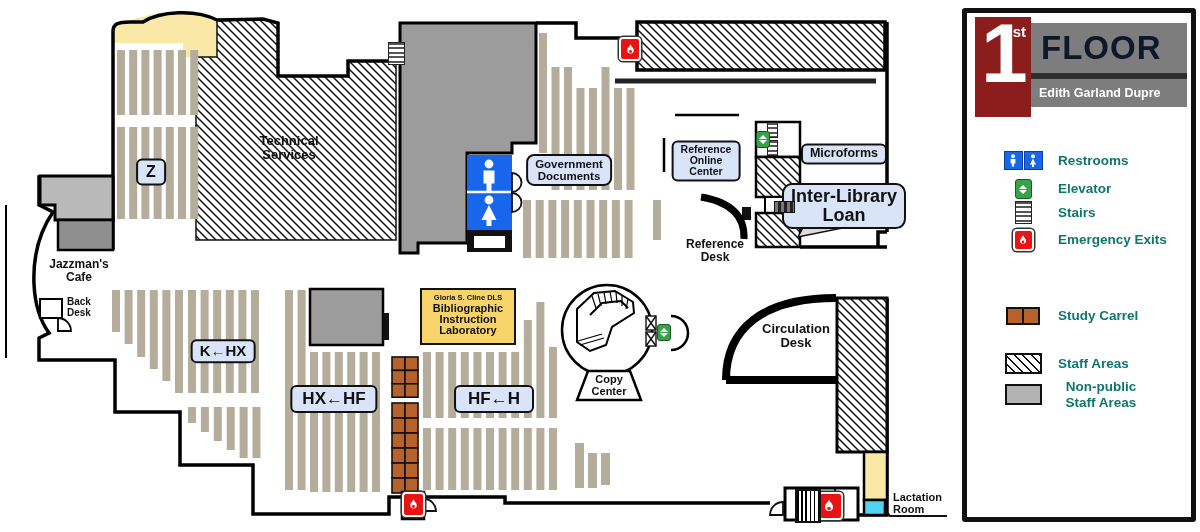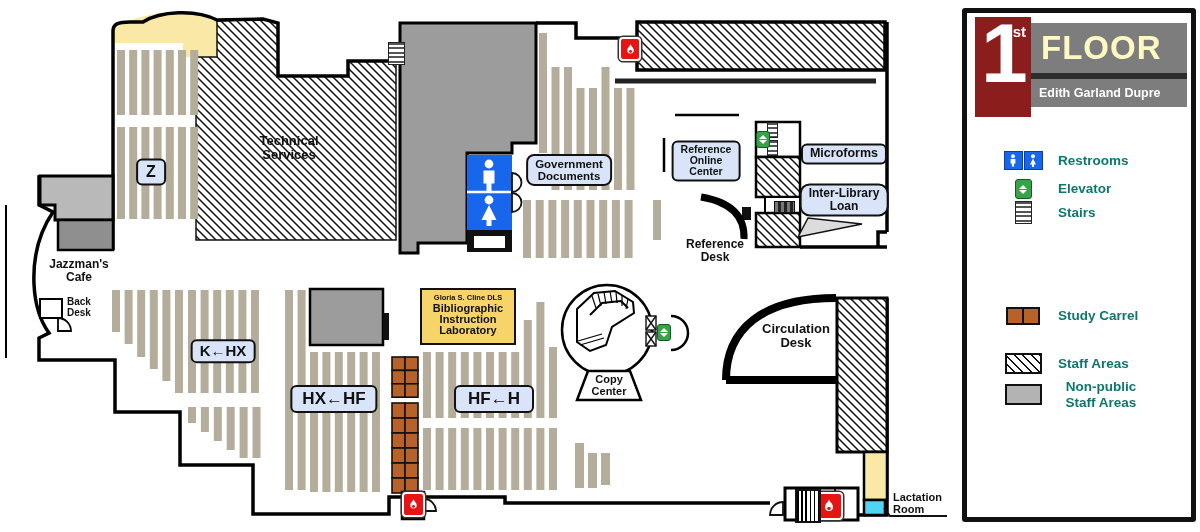--- a/index.html
+++ b/index.html
@@ -27,21 +27,21 @@
   .st-h{position:absolute;background:repeating-linear-gradient(180deg,#555 0 2px,#fff 2px 4.4px);
         border:1.5px solid #222;z-index:5;}
   .st-v{position:absolute;background:repeating-linear-gradient(90deg,#000 0 1.6px,#fff 1.6px 4.2px);
         border:2px solid #111;z-index:7;}
   .st-dark{position:absolute;background:repeating-linear-gradient(90deg,#777 0 3px,#222 3px 6px);
         border:1.5px solid #111;z-index:7;}
   
   #legend{position:absolute;left:962px;top:8px;width:234px;height:514px;background:#fff;
           border:5px solid #111;border-radius:3px;box-sizing:border-box;z-index:8;}
   .hdr-band1{position:absolute;left:62px;top:10px;width:158px;height:50px;background:#7D7D7D;
-          color:#fef9c3;font-weight:bold;font-size:33px;line-height:50px;padding-left:12px;
+          color:#0f172a;font-weight:bold;font-size:33px;line-height:50px;padding-left:12px;
           box-sizing:border-box;letter-spacing:1px;}
   .hdr-div{position:absolute;left:62px;top:60px;width:158px;height:6px;background:#2e2e2e;}
   .hdr-band2{position:absolute;left:62px;top:66px;width:158px;height:28px;background:#7D7D7D;
           color:#fff;font-weight:bold;font-size:12.5px;line-height:28px;padding-left:10px;
           box-sizing:border-box;}
   .hdr-red{position:absolute;left:8px;top:4px;width:56px;height:100px;background:#8B1D1D;
           color:#fff;z-index:2;}
   .hdr-one{position:absolute;left:6px;top:-12px;font-size:84px;font-weight:bold;}
   .hdr-st{position:absolute;right:5px;top:6px;font-size:15px;font-weight:bold;}
   .leg-item{position:absolute;left:34px;display:flex;align-items:center;gap:13px;z-index:3;}
@@ -289,21 +289,21 @@
   <div class="tag" style="left:151px;top:172px;font-size:16px;padding:3px 8px;">Z</div>
   <div class="tag" style="left:223px;top:351px;font-size:15px;">K←HX</div>
   <div class="tag" style="left:334px;top:399px;font-size:17px;padding:3px 10px;">HX←HF</div>
   <div class="tag" style="left:494px;top:399px;font-size:17px;padding:3px 12px;">HF←H</div>
   <div class="tag" style="left:569px;top:170px;font-size:11.5px;border-radius:8px;">Government
 Documents</div>
   <div class="tag" style="left:706px;top:161px;font-size:10.5px;">Reference
 Online
 Center</div>
   <div class="tag" style="left:844px;top:154px;font-size:12.5px;">Microforms</div>
-  <div class="tag" style="left:844px;top:200px;font-size:12px;border-radius:10px;">Inter-Library
+  <div class="tag" style="left:844px;top:206px;font-size:18px;border-radius:10px;">Inter-Library
 Loan</div>
   <div class="mlbl" style="left:715px;top:251px;font-size:12px;">Reference
 Desk</div>
   <div class="mlbl" style="left:796px;top:336px;font-size:13px;">Circulation
 Desk</div>
   <div class="mlbl" style="left:609px;top:386px;font-size:11px;">Copy
 Center</div>
   <div class="mlbl" style="left:893px;top:504px;font-size:11px;text-align:left;transform:translate(0,-50%);">Lactation
 Room</div>
 
@@ -387,20 +387,31 @@
       <div class="leg-label">Elevator</div>
     </div>
 
     <div class="leg-item" style="top:188px;">
       <div class="leg-icon">
           <div class="st-h" style="position:static;width:15px;height:21px;"></div>
         </div>
       <div class="leg-label">Stairs</div>
     </div>
 
+    <div class="leg-item" style="top:216px;">
+      <div class="leg-icon">
+          <div class="fire" style="position:static;width:17px;height:18px;">
+        <svg width="12" height="14" viewBox="0 0 16 16">
+              <path d="M8,1.5 C9,4.5 12,5.5 12,9 a4,4 0 0 1 -8,0 C4,5.5 7,4.5 8,1.5 Z" fill="#fff"></path>
+              <circle cx="8" cy="10.5" r="1.8" fill="#E81313"></circle>
+            </svg>
+      </div>
+        </div>
+      <div class="leg-label">Emergency Exits</div>
+    </div>
 
 
     <div class="leg-item" style="top:294px;">
       <div class="leg-icon">
           <div class="leg-carrel">
             <div></div>
             <div></div>
           </div>
         </div>
       <div class="leg-label">Study Carrel</div>

